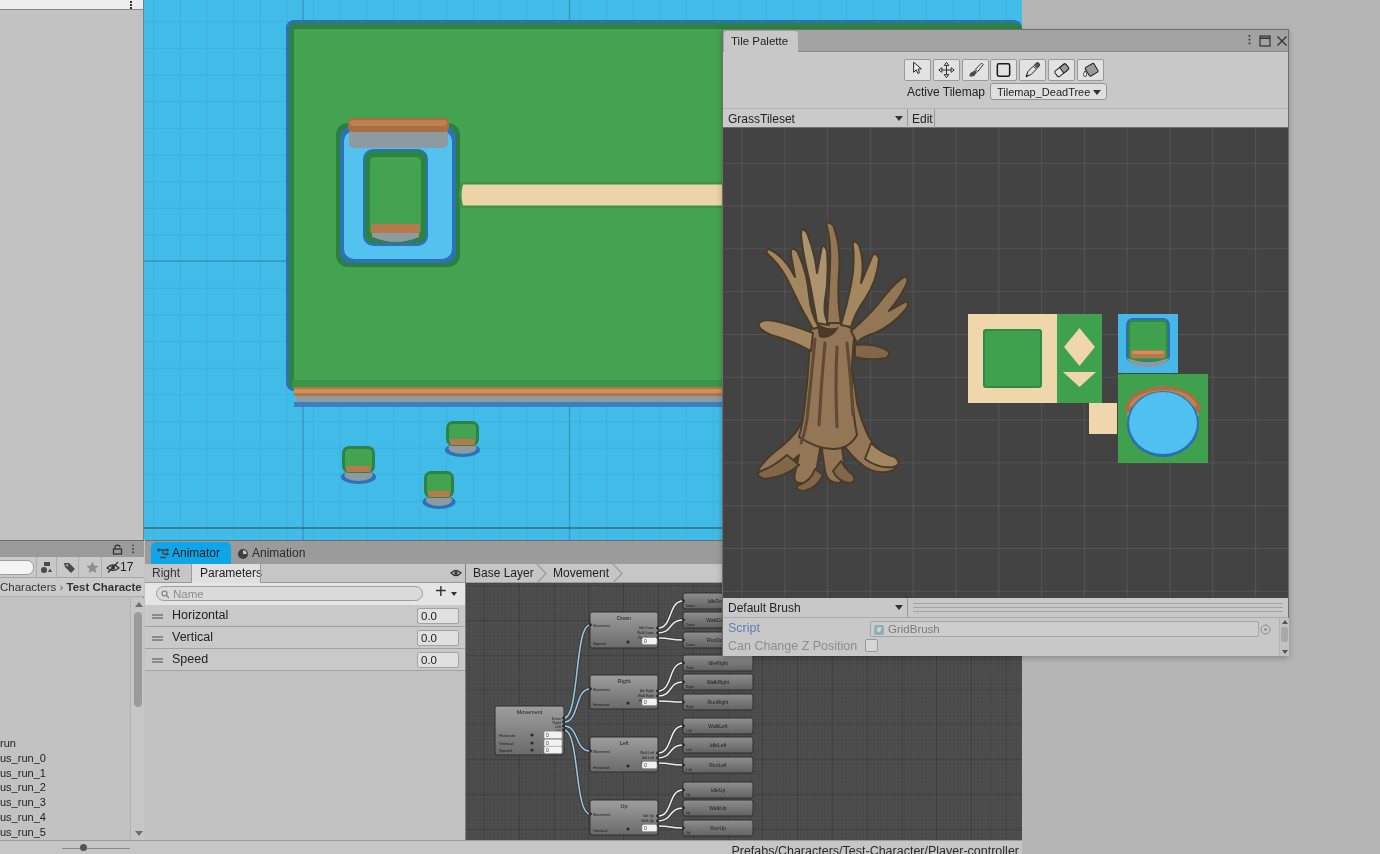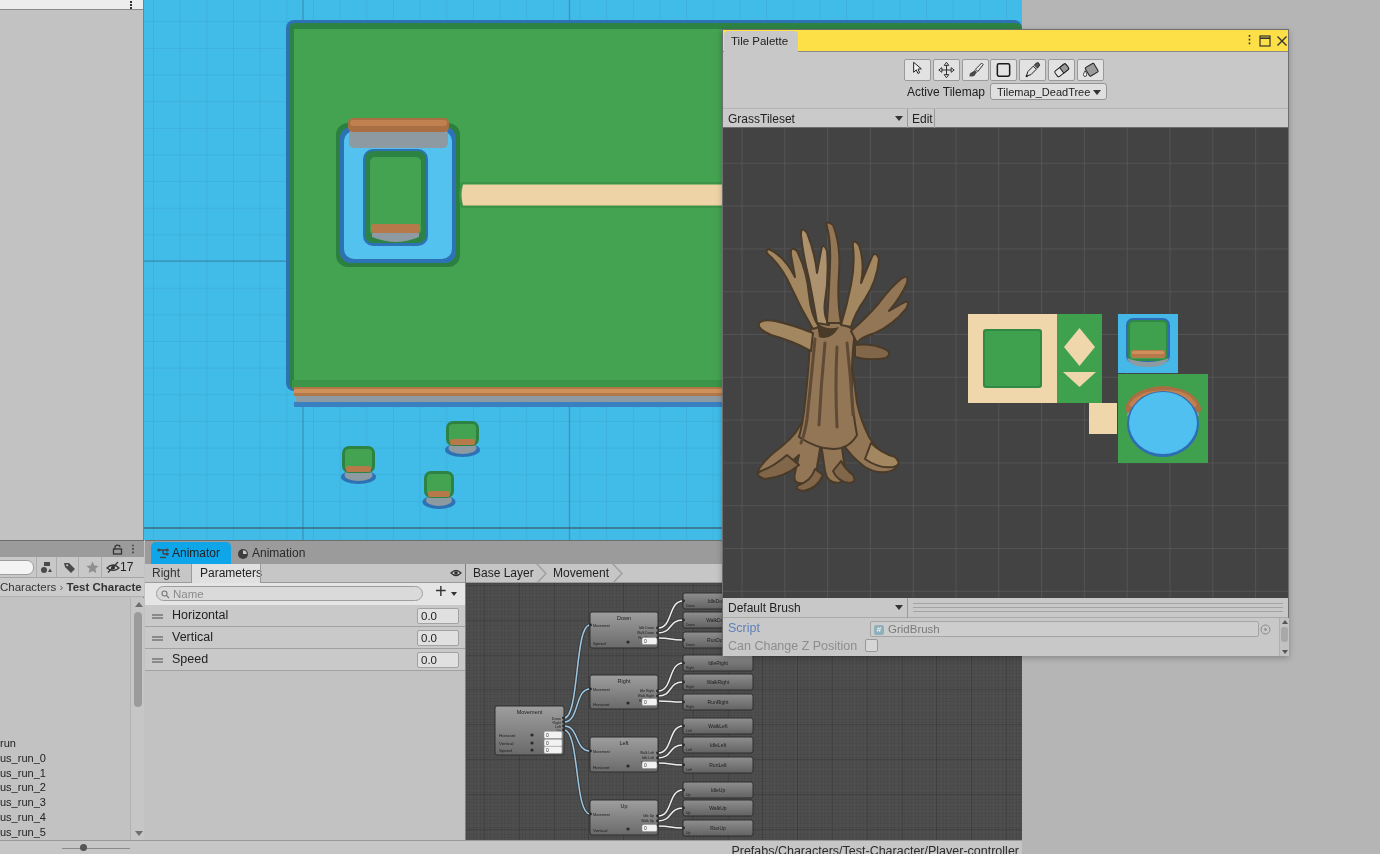--- a/index.html
+++ b/index.html
@@ -400,21 +400,21 @@
 
     <div class="abs" style="left:0;top:300px;width:1022px;height:14px;background:#c6c6c6;border-top:1px solid #9a9a9a;overflow:hidden;">
       <div class="abs" style="left:62px;top:6.5px;width:68px;height:1px;background:#8a8a8a;"></div>
       <div class="abs" style="left:80px;top:3px;width:7px;height:7px;border-radius:50%;background:#555;"></div>
       <div class="abs txt" style="right:3px;top:3px;font-size:12.5px;color:#2b2b2b;">Prefabs/Characters/Test-Character/Player-controller</div>
     </div>
   </div>
 
   <div class="abs" id="palette" style="left:722px; top:29px; width:567px; height:627px; background:#c8c8c8; border:1px solid #6e6e6e; box-shadow:0 2px 6px rgba(0,0,0,0.25);">
 
-    <div class="abs" style="left:0;top:0;width:565px;height:22px;background:#fde047;border-bottom:1px solid #8a8a8a;">
+    <div class="abs" style="left:0;top:0;width:565px;height:22px;background:#a3a3a3;border-bottom:1px solid #8a8a8a;">
       <div class="abs" style="left:1px;top:1px;width:74px;height:21px;background:#c8c8c8;border-radius:4px 4px 0 0;">
         <div class="abs txt" style="left:7px;top:4px;font-size:11.5px;color:#222;">Tile Palette</div>
       </div>
       <div class="abs txt" style="left:521px;top:3px;font-size:11px;color:#333;font-weight:bold;">⋮</div>
       <svg class="abs" style="left:536px;top:5px" width="12" height="12" viewBox="0 0 12 12">
           <rect x="1" y="1" width="10" height="10" fill="none" stroke="#333" stroke-width="1.2"></rect>
           <line x1="1" y1="3.2" x2="11" y2="3.2" stroke="#333" stroke-width="1.6"></line>
         </svg>
       <svg class="abs" style="left:553px;top:5px" width="12" height="12" viewBox="0 0 12 12">
           <path d="M1.5 1.5 L10.5 10.5 M10.5 1.5 L1.5 10.5" stroke="#333" stroke-width="1.4"></path>

